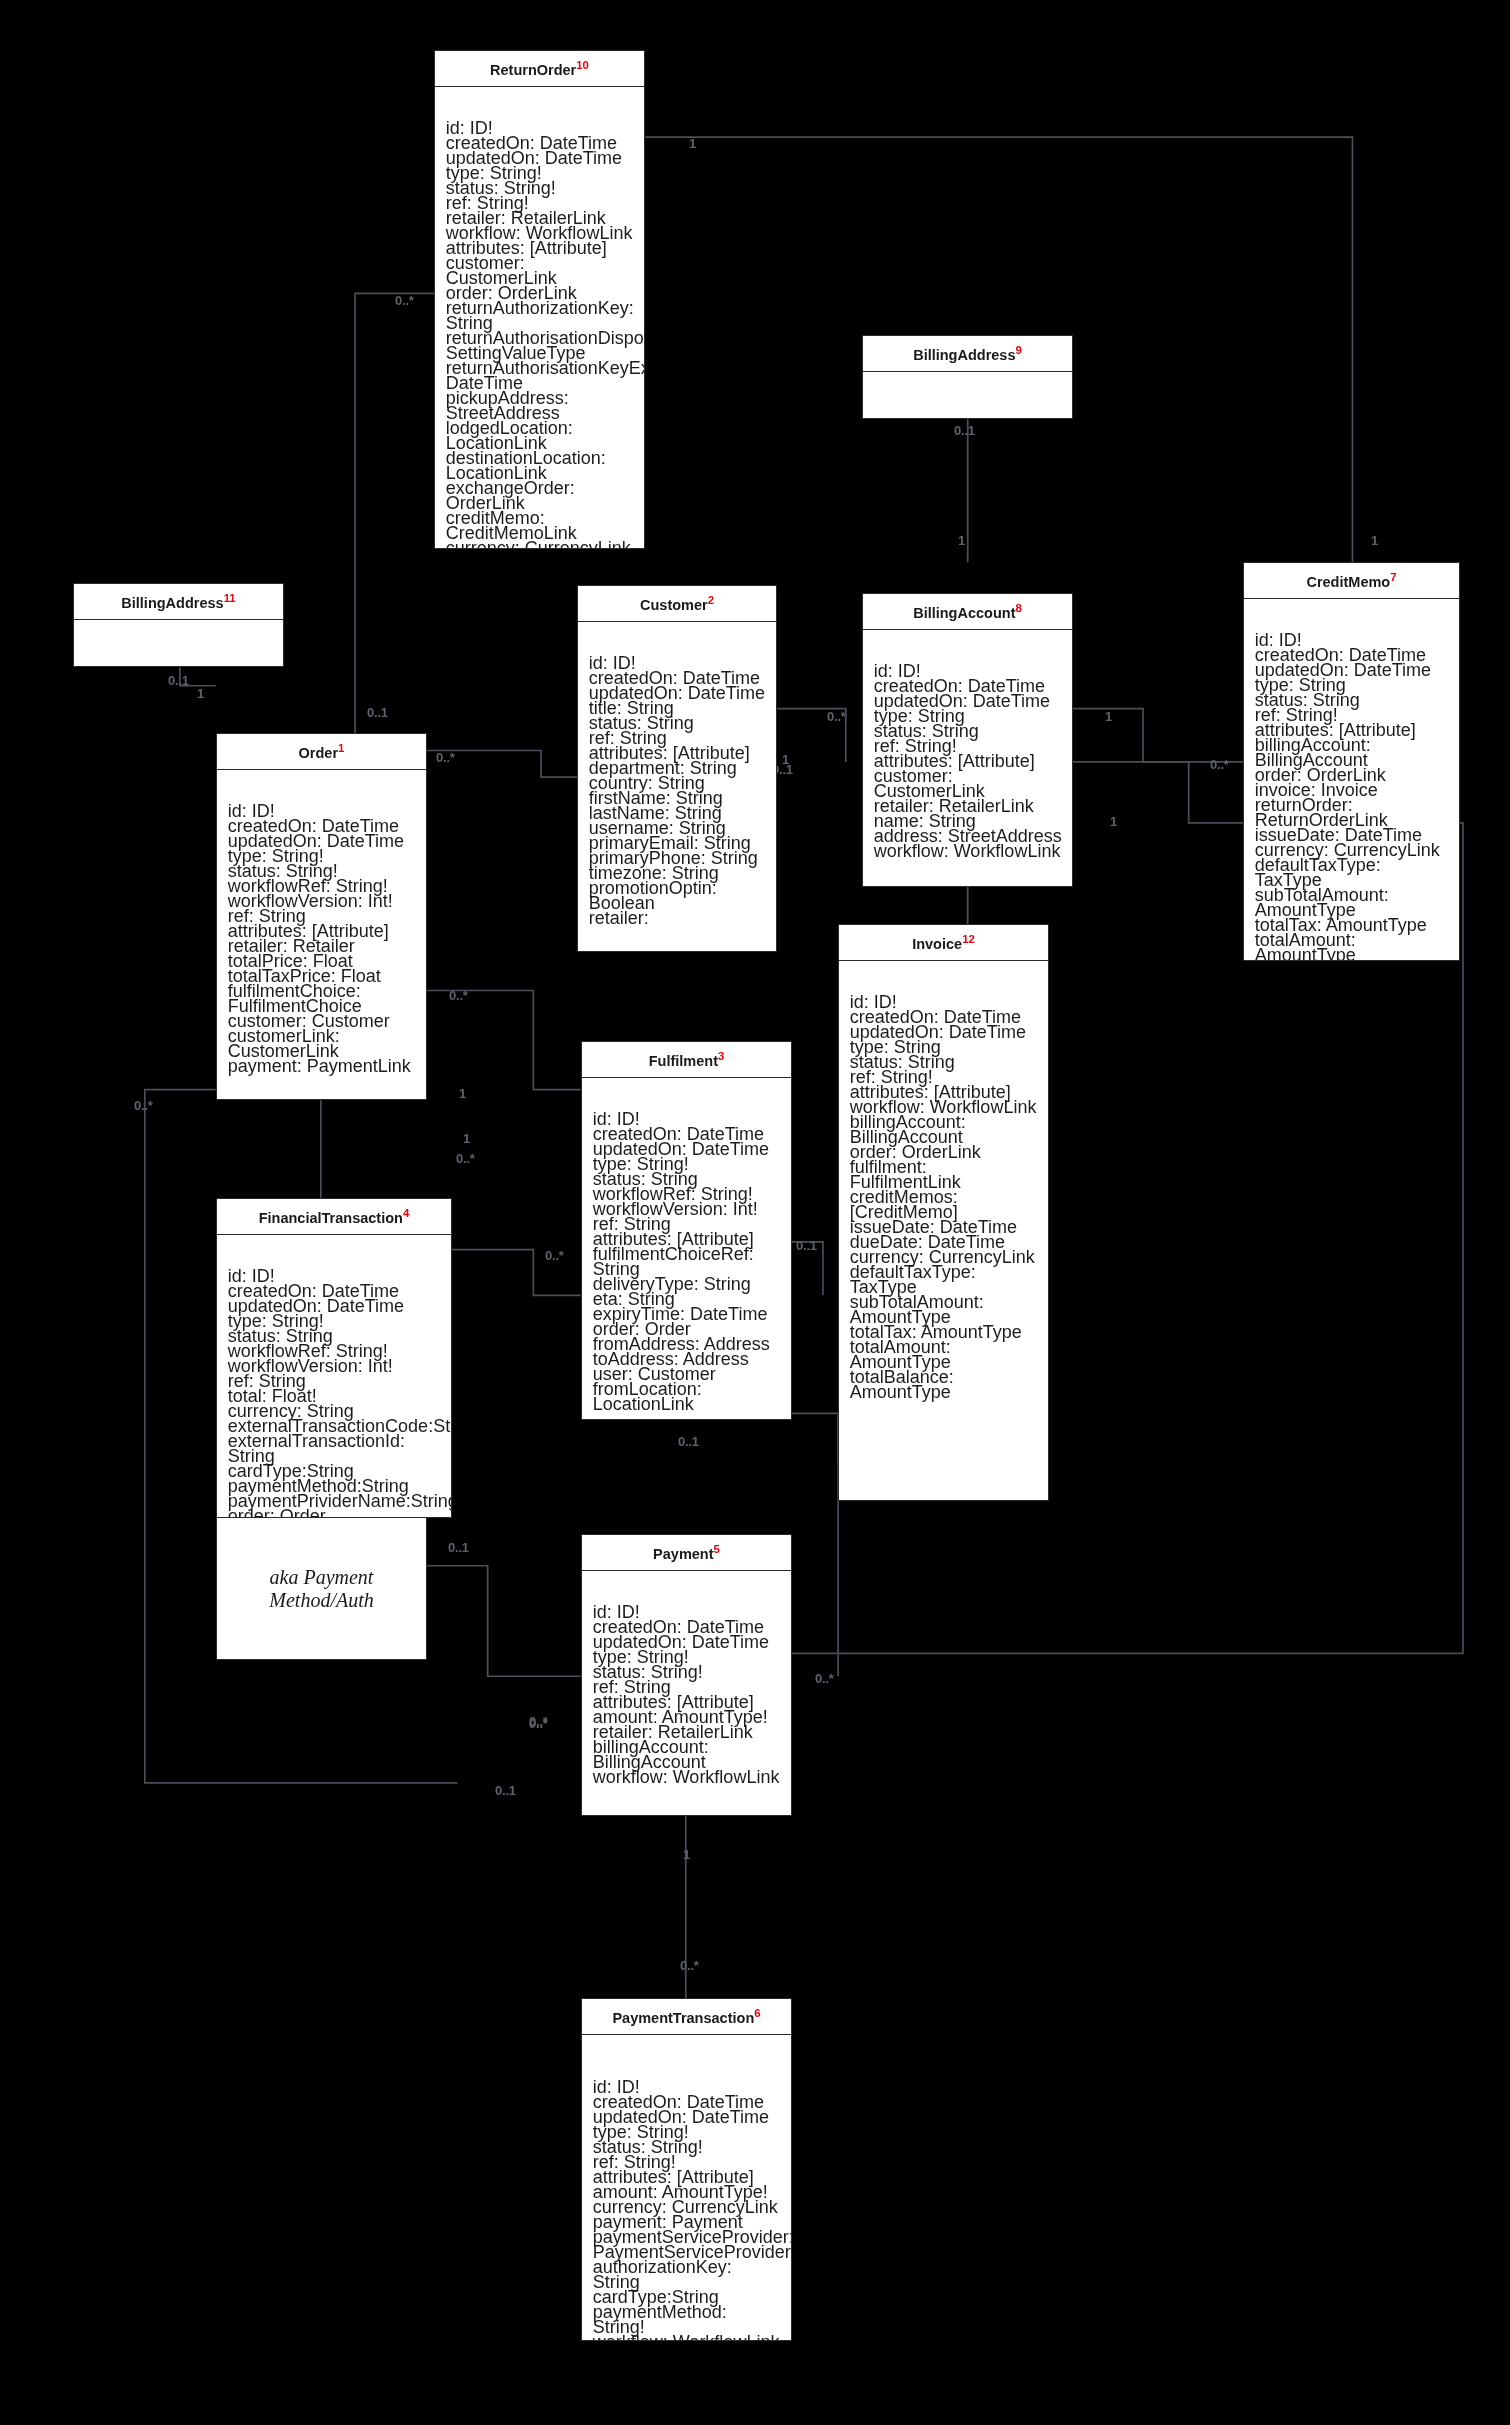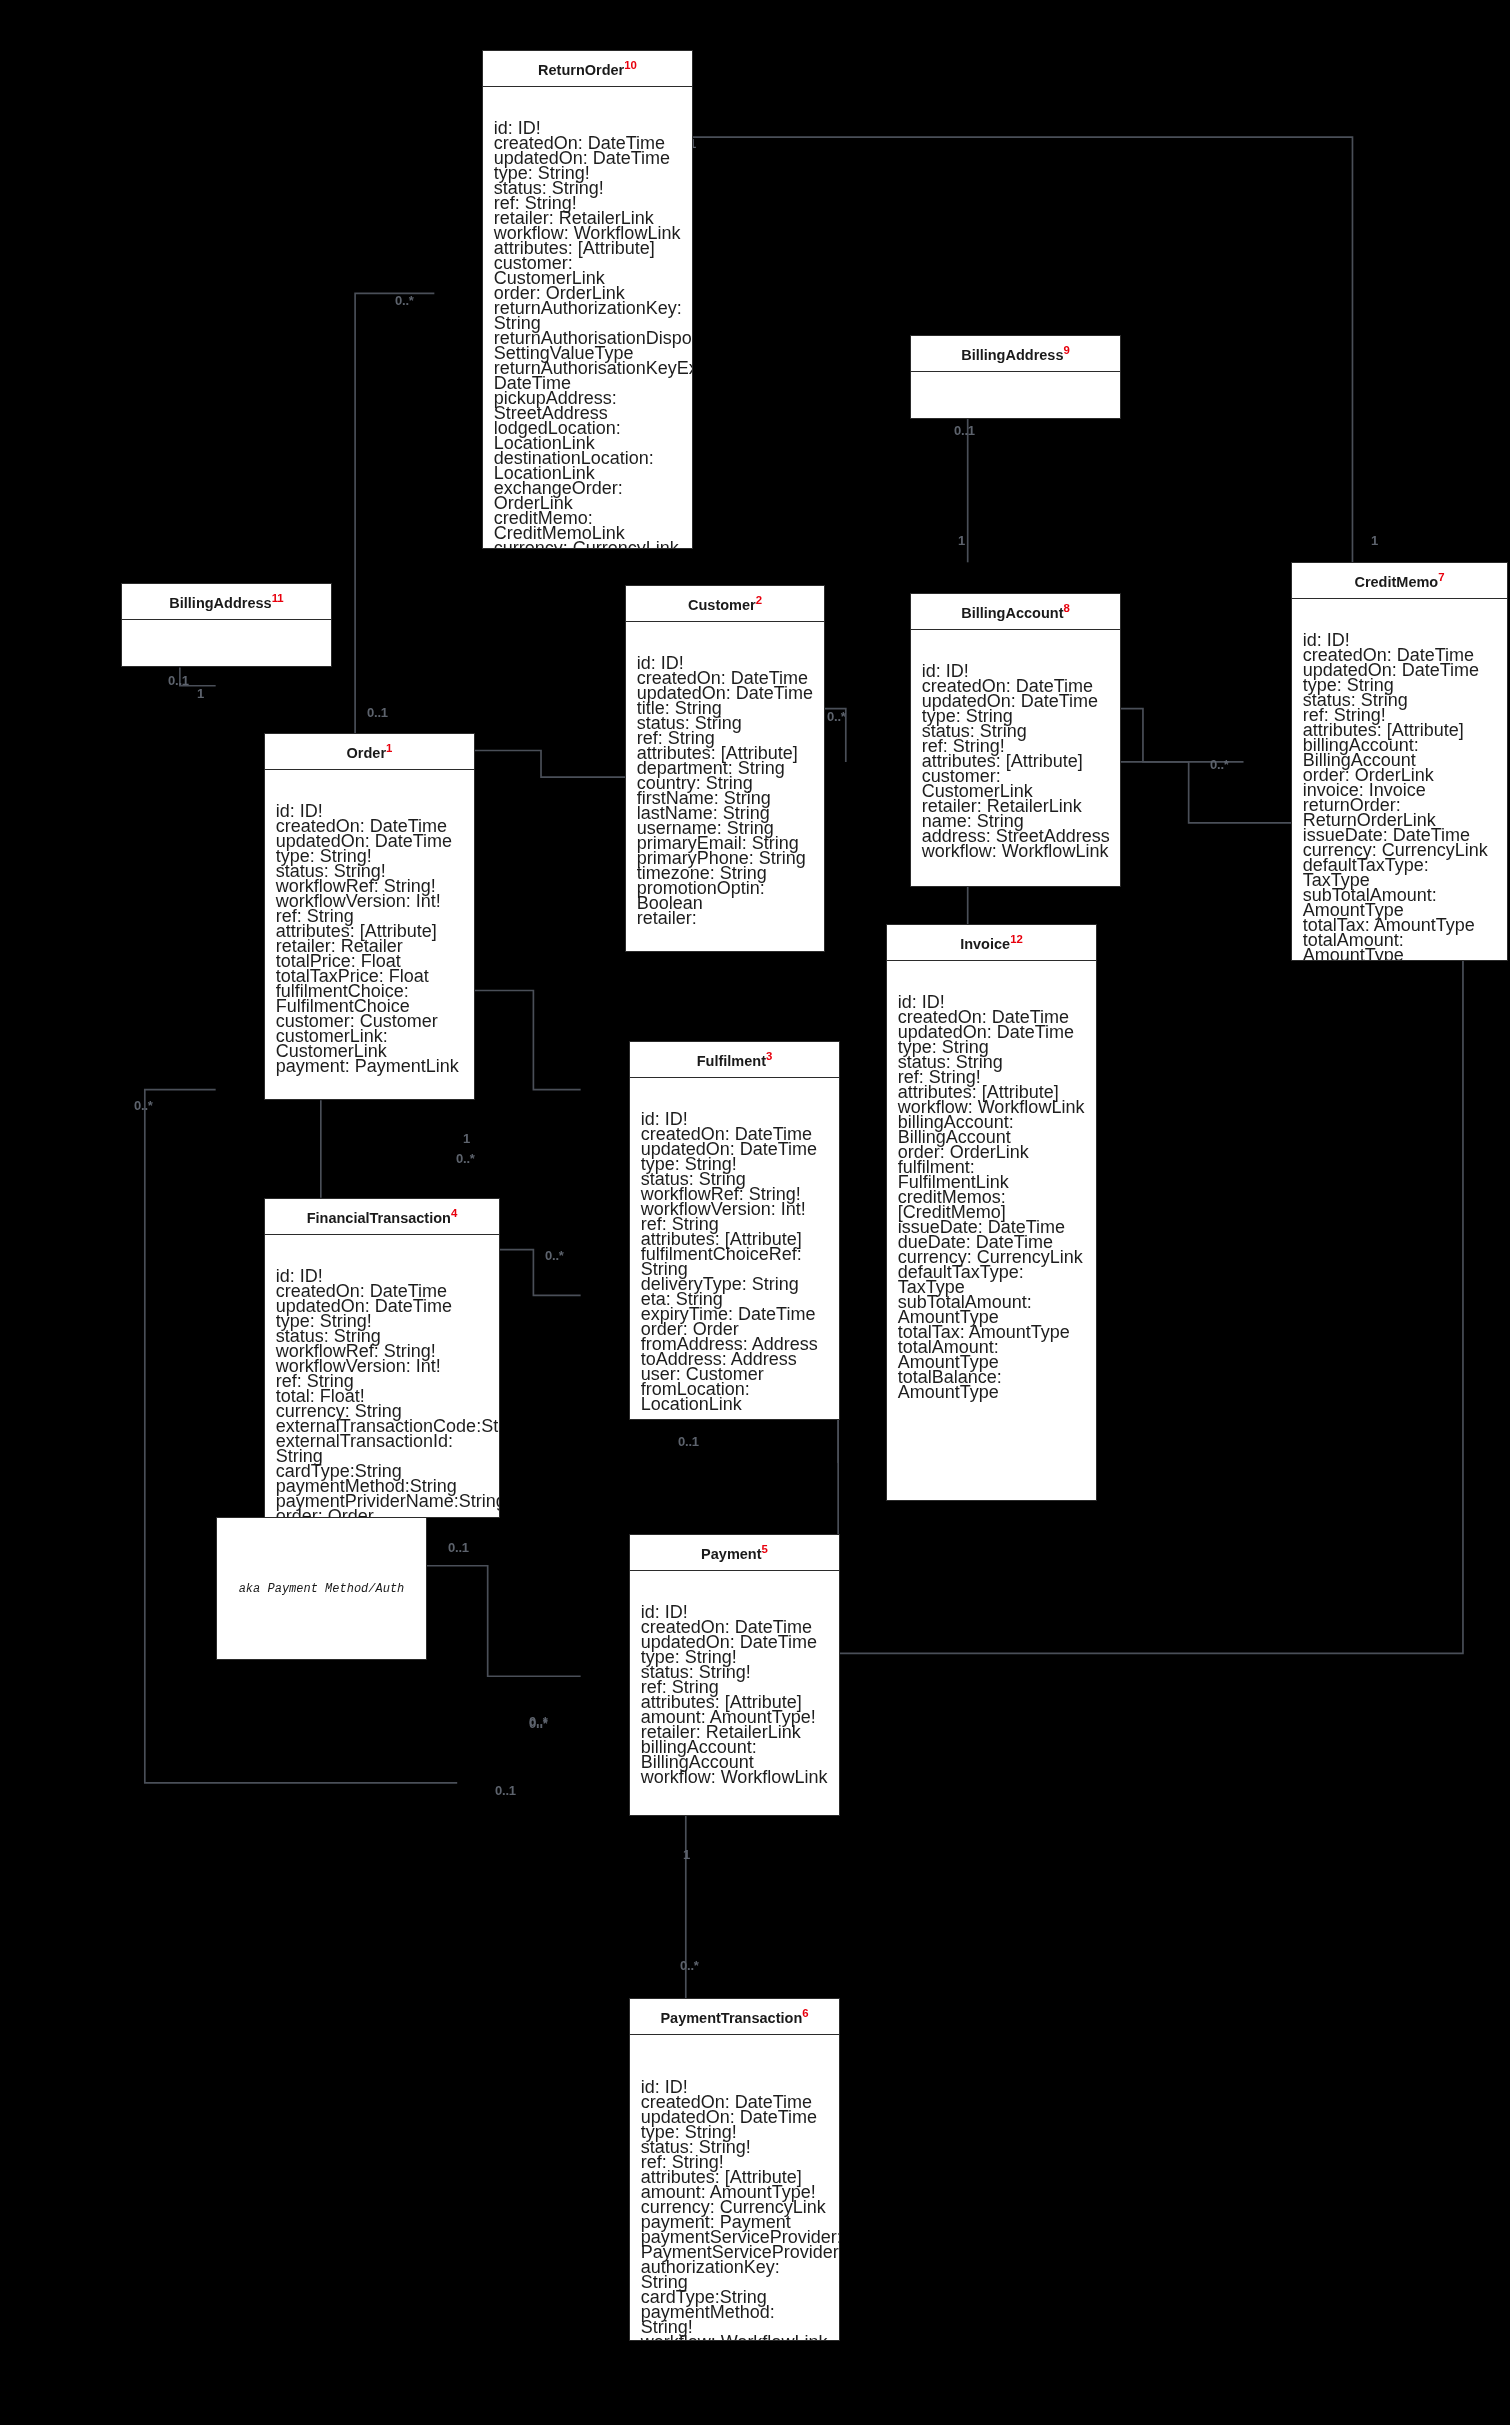--- a/index.html
+++ b/index.html
@@ -38,21 +38,20 @@
     letter-spacing: -0.2px;
     z-index: 3;
   }
   .entity {
     position: absolute;
     background: #ffffff;
     border: 1.5px solid #2b2b2b;
     z-index: 5;
     display: flex;
     flex-direction: column;
-    margin-left: 48px;
   }
   .entity-header {
     text-align: center;
     font-weight: bold;
     font-size: 14.5px;
     color: #1a1a1a;
     padding: 7.6px 4.6px 7.6px 4.6px;
     border-bottom: 1.5px solid #2b2b2b;
     font-family: "Liberation Sans", sans-serif;
     line-height: 1.1;
@@ -78,23 +77,23 @@
     position: absolute;
     background: #ffffff;
     border: 1.5px solid #2b2b2b;
     z-index: 5;
     display: flex;
     align-items: center;
     justify-content: center;
   }
   .note-box span {
     font-style: italic;
-    font-size: 12px;
+    font-size: 20px;
     color: #1a1a1a;
-    font-family: Liberation Mono, monospace;
+    font-family: Liberation Serif, serif;
     text-align: center;
     padding: 0 7.6px;
   }
 </style>
 </head>
 <body>
 
 <div id="canvas">
   <svg class="links" id="link-svg" viewBox="0 0 1983 3184" width="1511" height="2426">
       <path d="M 847 180 L 1775 180 L 1775 700 L 1775 738"></path>

